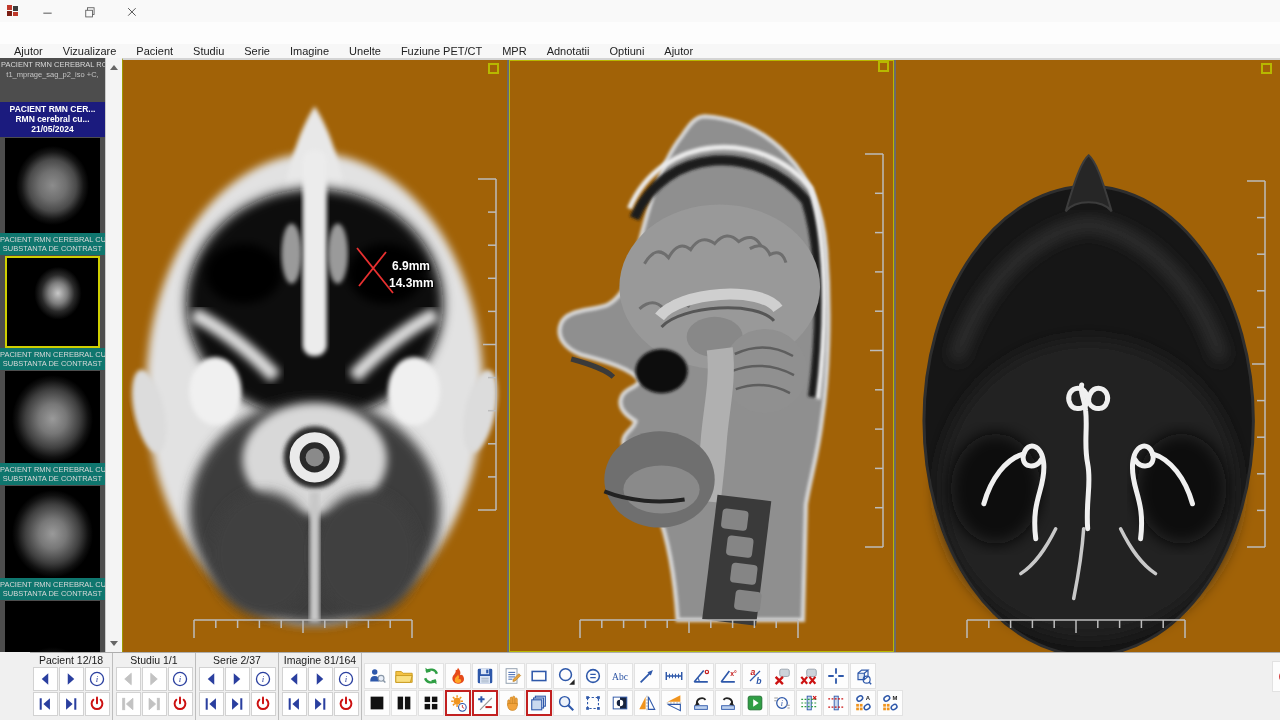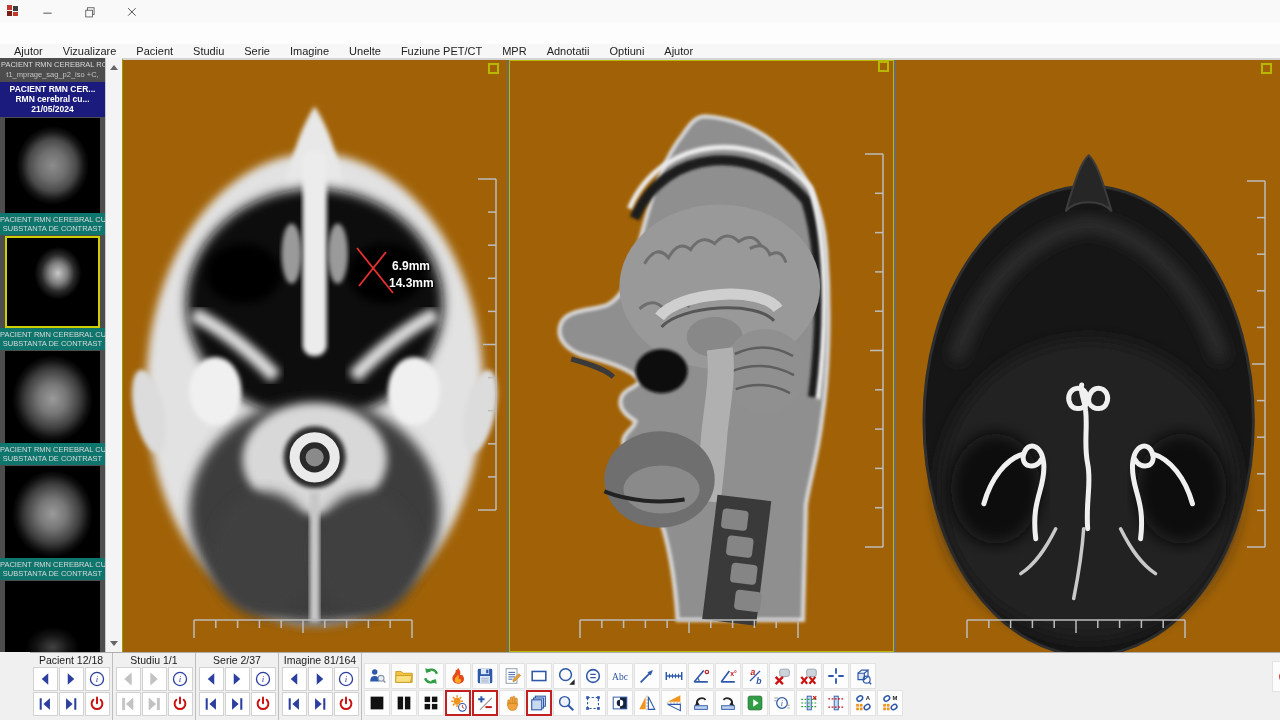--- a/index.html
+++ b/index.html
@@ -15,21 +15,21 @@
   .chrome-gap { height:22px; background:#fdfdfd; }
   .menubar { height:14px; background:#f7f7f7; display:flex; align-items:center; padding-left:4px; }
   .menu-item { font-size:11px; color:#222; padding:0 10px; cursor:default; }
 
   
   .viewer { position:absolute; top:58px; left:0; width:1280px; height:594px; display:flex; }
   .sidebar { width:105px; background:#4d4d4d; overflow:hidden; flex:none; }
   .sb-header { padding:2px 1px; text-align:center; }
   .sb-h1 { font-size:7.5px; color:#d9d9d9; line-height:10px; white-space:nowrap; }
   .sb-h2 { font-size:7.5px; color:#c4c4c4; line-height:10px; white-space:nowrap; }
-  .patient-box { background:#1b1b7e; color:#fff; text-align:center; padding:2px 0 3px; }
+  .patient-box { background:#1b1b7e; color:#fff; text-align:center; padding:2px 0 3px;margin-top:20px; }
   .pb-l { font-size:8.5px; font-weight:bold; line-height:10px; white-space:nowrap; }
   .sb-label { text-align:center; padding:2px 0; background:#0f766e; }
   .sb-label div { font-size:7.5px; color:#d8d8d8; line-height:9px; white-space:nowrap; }
   .sb-thumb { width:95px; height:92px; margin:1px auto 0; background:#000; }
   .sb-thumb.sel { border:2px solid #cfcf00; }
   .v-axial-brain { background: radial-gradient(48% 52% at 50% 50%, #8c8c8c 0%, #6f6f6f 30%, #4a4a4a 52%, #161616 68%, #000 80%); height:95px; }
   .v-sagittal-dark { background: radial-gradient(26% 30% at 56% 40%, #c8c8c8 0%, #7d7d7d 40%, #2a2a2a 70%, #000 100%); }
   .v-axial-skullbase { background: radial-gradient(52% 58% at 50% 52%, #9a9a9a 0%, #777 28%, #3f3f3f 55%, #111 72%, #000 82%); }
   .v-dark-faint { background: radial-gradient(28% 22% at 50% 72%, #424242 0%, #141414 60%, #000 100%); }
 

